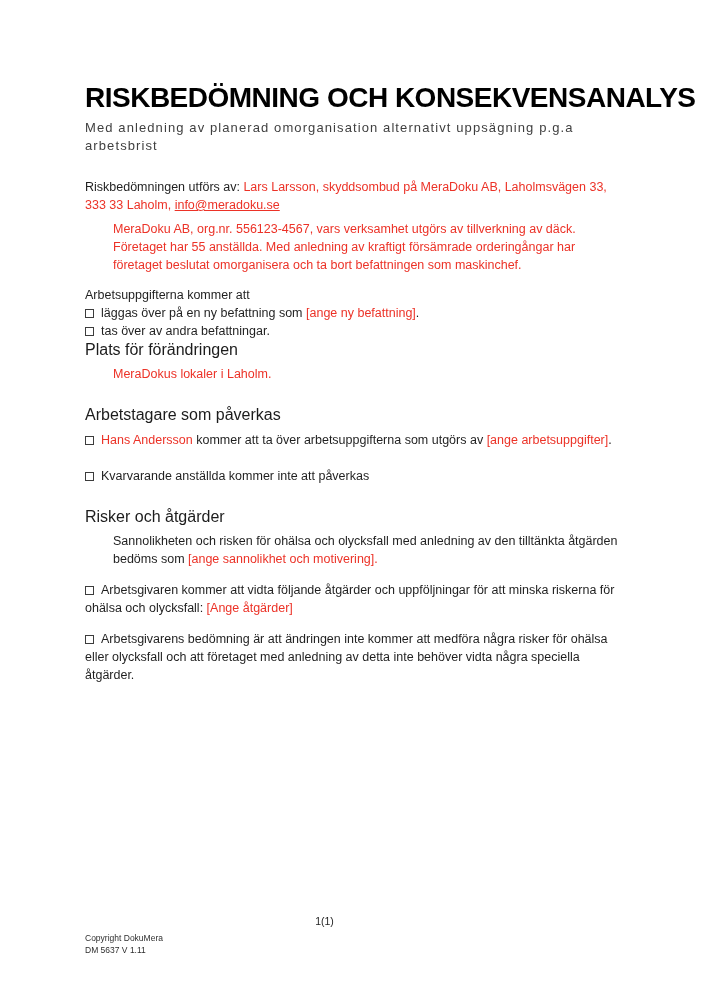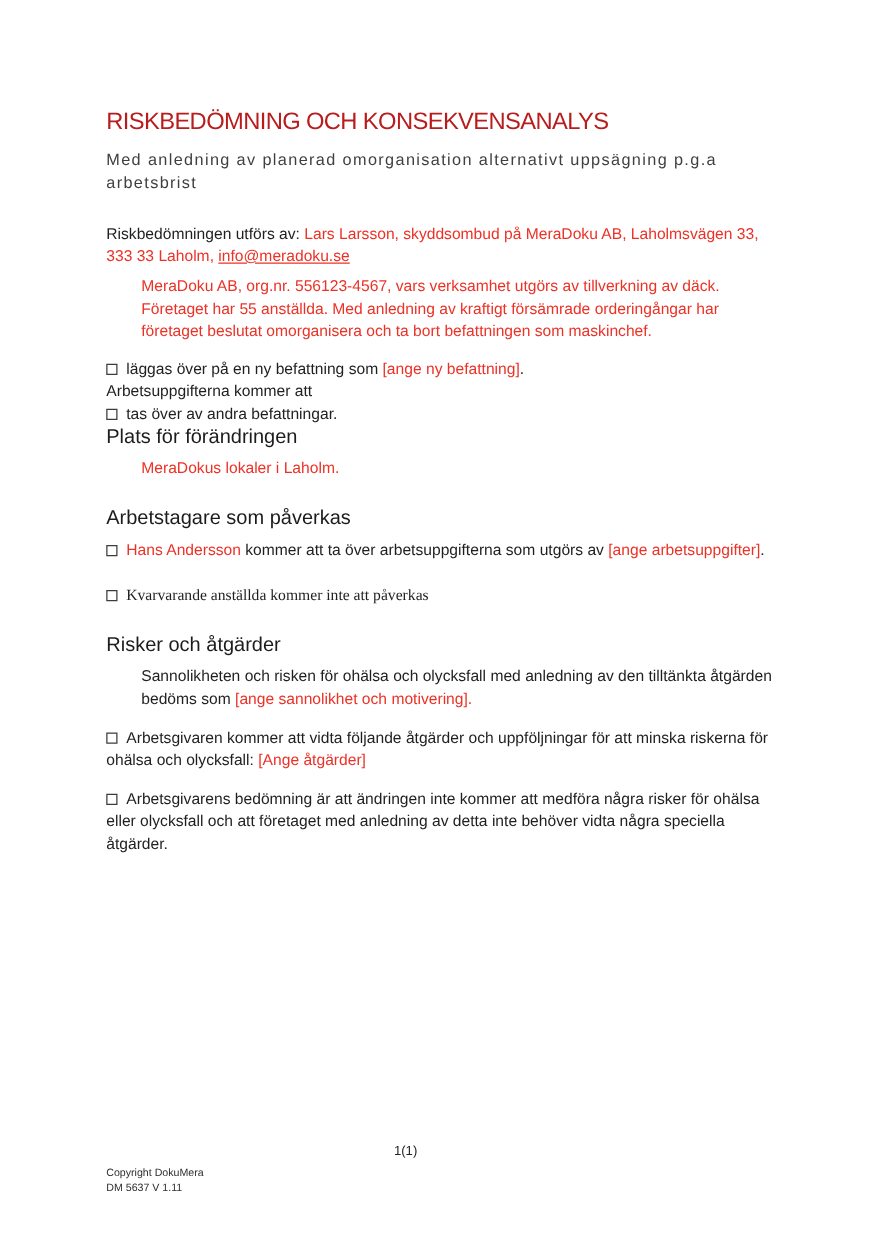--- a/index.html
+++ b/index.html
@@ -4,21 +4,21 @@
 <style>
   * { margin:0; padding:0; box-sizing:border-box; }
   html,body { background:#ffffff; }
   body {
     width:707px; height:1000px; position:relative; overflow:hidden;
     font-family:"Liberation Sans","DejaVu Sans",sans-serif;
     color:#1f1f1f;
   }
   .content { position:absolute; left:85px; top:84px; width:537px; }
   .doc-title {
-    font-size:19px; line-height:28px; font-weight:400; color:#b91c1c;
+    font-size:28px; line-height:28px; font-weight:700; color:#000000;
     letter-spacing:-0.5px; white-space:nowrap;
   }
   .doc-subtitle {
     margin-top:7px; width:505px; font-size:13px; line-height:18px;
     letter-spacing:1.1px; color:#3f3f3f;
   }
   p, .line { font-size:12.5px; line-height:18px; color:#1f1f1f; }
   .performed-by { margin-top:23px; }
   .red { color:#ec3227; }
   a.email { color:#ec3227; text-decoration:underline; cursor:pointer; }
@@ -26,21 +26,21 @@
     font-size:16px; font-weight:400; color:#1c1c1c; line-height:19px;
   }
   .h-planned { margin-top:28px; }
   .h-place   { }
   .h-workers { margin-top:22px; }
   .h-risks   { margin-top:22px; }
   .after-h   { margin-top:6px;margin-left:28px; }
   .tasks     { margin-top:12px; }
   .gap-sm    { margin-top:7px; }
   .gap-md    { margin-top:13px; }
-  .gap-lg    { margin-top:18px;font-family:Liberation Serif, serif; }
+  .gap-lg    { margin-top:18px; }
   .cb {
     display:inline-block; width:9px; height:9px;
     border:1px solid #3c3c3c; margin-right:7px; vertical-align:-0.5px;
     background:#fff;
   }
   .page-number {
     position:absolute; top:915px; left:0; width:649px; text-align:center;
     font-size:10.5px; color:#242424;
   }
   .copyright {
@@ -54,22 +54,22 @@
 <div class="content">
 
   <div class="doc-title">RISKBEDÖMNING OCH KONSEKVENSANALYS</div>
   <div class="doc-subtitle">Med anledning av planerad omorganisation alternativt uppsägning p.g.a arbetsbrist</div>
 
   <p class="performed-by"><span>Riskbedömningen utförs av: </span><span class="red">Lars Larsson, skyddsombud på MeraDoku AB, Laholmsvägen 33, 333 33 Laholm, </span><a class="email">info@meradoku.se</a></p>
 
   <p class="after-h red">MeraDoku AB, org.nr. 556123-4567, vars verksamhet utgörs av tillverkning av däck. Företaget har 55 anställda. Med anledning av kraftigt försämrade orderingångar har företaget beslutat omorganisera och ta bort befattningen som maskinchef.</p>
 
   <div class="tasks">
+    <div class="line">Arbetsuppgifterna kommer att</div>
     <div class="line"><span class="cb"></span><span>läggas över på en ny befattning som </span><span class="red">[ange ny befattning]</span><span>.</span></div>
-    <div class="line">Arbetsuppgifterna kommer att</div>
     <div class="line"><span class="cb"></span><span>tas över av andra befattningar.</span></div>
   </div>
 
   <h2 class="h-place">Plats för förändringen</h2>
   <p class="after-h red">MeraDokus lokaler i Laholm.</p>
 
   <h2 class="h-workers">Arbetstagare som påverkas</h2>
   <p class="gap-sm"><span class="cb"></span><span class="red">Hans Andersson</span><span> kommer att ta över arbetsuppgifterna som utgörs av </span><span class="red">[ange arbetsuppgifter]</span><span>.</span></p>
   <p class="gap-lg"><span class="cb"></span><span>Kvarvarande anställda kommer inte att påverkas</span></p>
 

